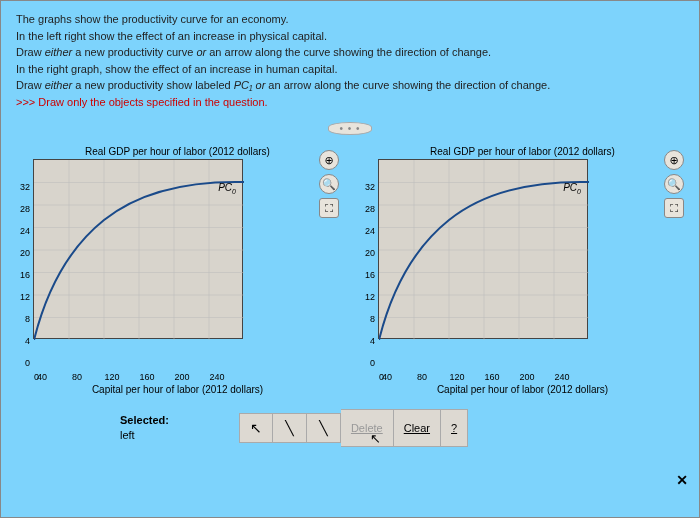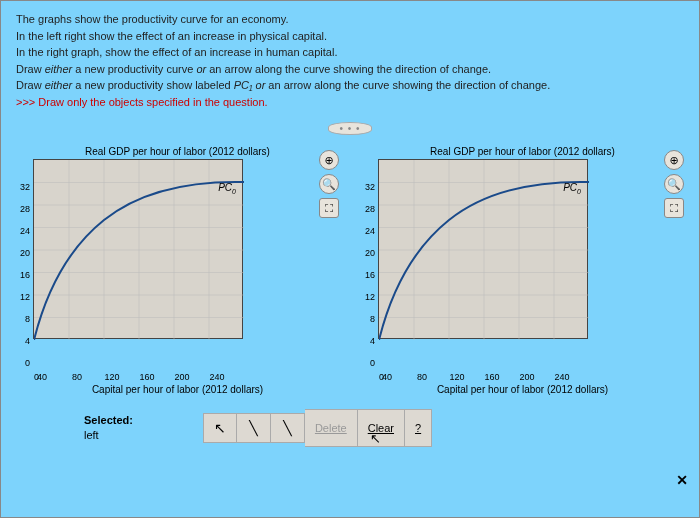--- a/index.html
+++ b/index.html
@@ -121,21 +121,21 @@
     .bottom-row {
       display: flex;
       align-items: center;
       gap: 10px;
       margin-top: 14px;
       padding: 0 8px;
     }
     .selected-box {
       font-size: 11px;
       line-height: 1.4;
-      margin-left: 60px;
+      margin-left: 96px;
     }
     .selected-box .lbl { font-weight: bold; }
     .btn-group {
       display: flex;
       align-items: center;
       gap: 0;
       margin-left: 60px;
     }
     .tool-btn {
       width: 34px;
@@ -177,24 +177,24 @@
       font-size: 13px;
     }
   </style>
 </head>
 <body>
 
 <div class="container">
   <div class="instructions">
     <div>The graphs show the productivity curve for an economy.</div>
     <div>In the left right show the effect of an increase in physical capital.</div>
-    <div>In the right graph, show the effect of an increase in human capital.</div>
     <div>
       <span>Draw </span><i>either</i><span> a new productivity curve </span><i>or</i><span> an arrow along the curve showing the direction of change.</span>
     </div>
+    <div>In the right graph, show the effect of an increase in human capital.</div>
     <div>
       <span>Draw </span><i>either</i><span> a new productivity show labeled </span><i><span>PC₁</span></i><i> or</i><span> an arrow along the curve showing the direction of change.</span>
     </div>
     <div class="highlight">&gt;&gt;&gt; Draw only the objects specified in the question.</div>
   </div>
 
   <div class="divider-dots"><span>• • •</span></div>
 
   <div class="graphs-row">
     <div class="graph-block">

